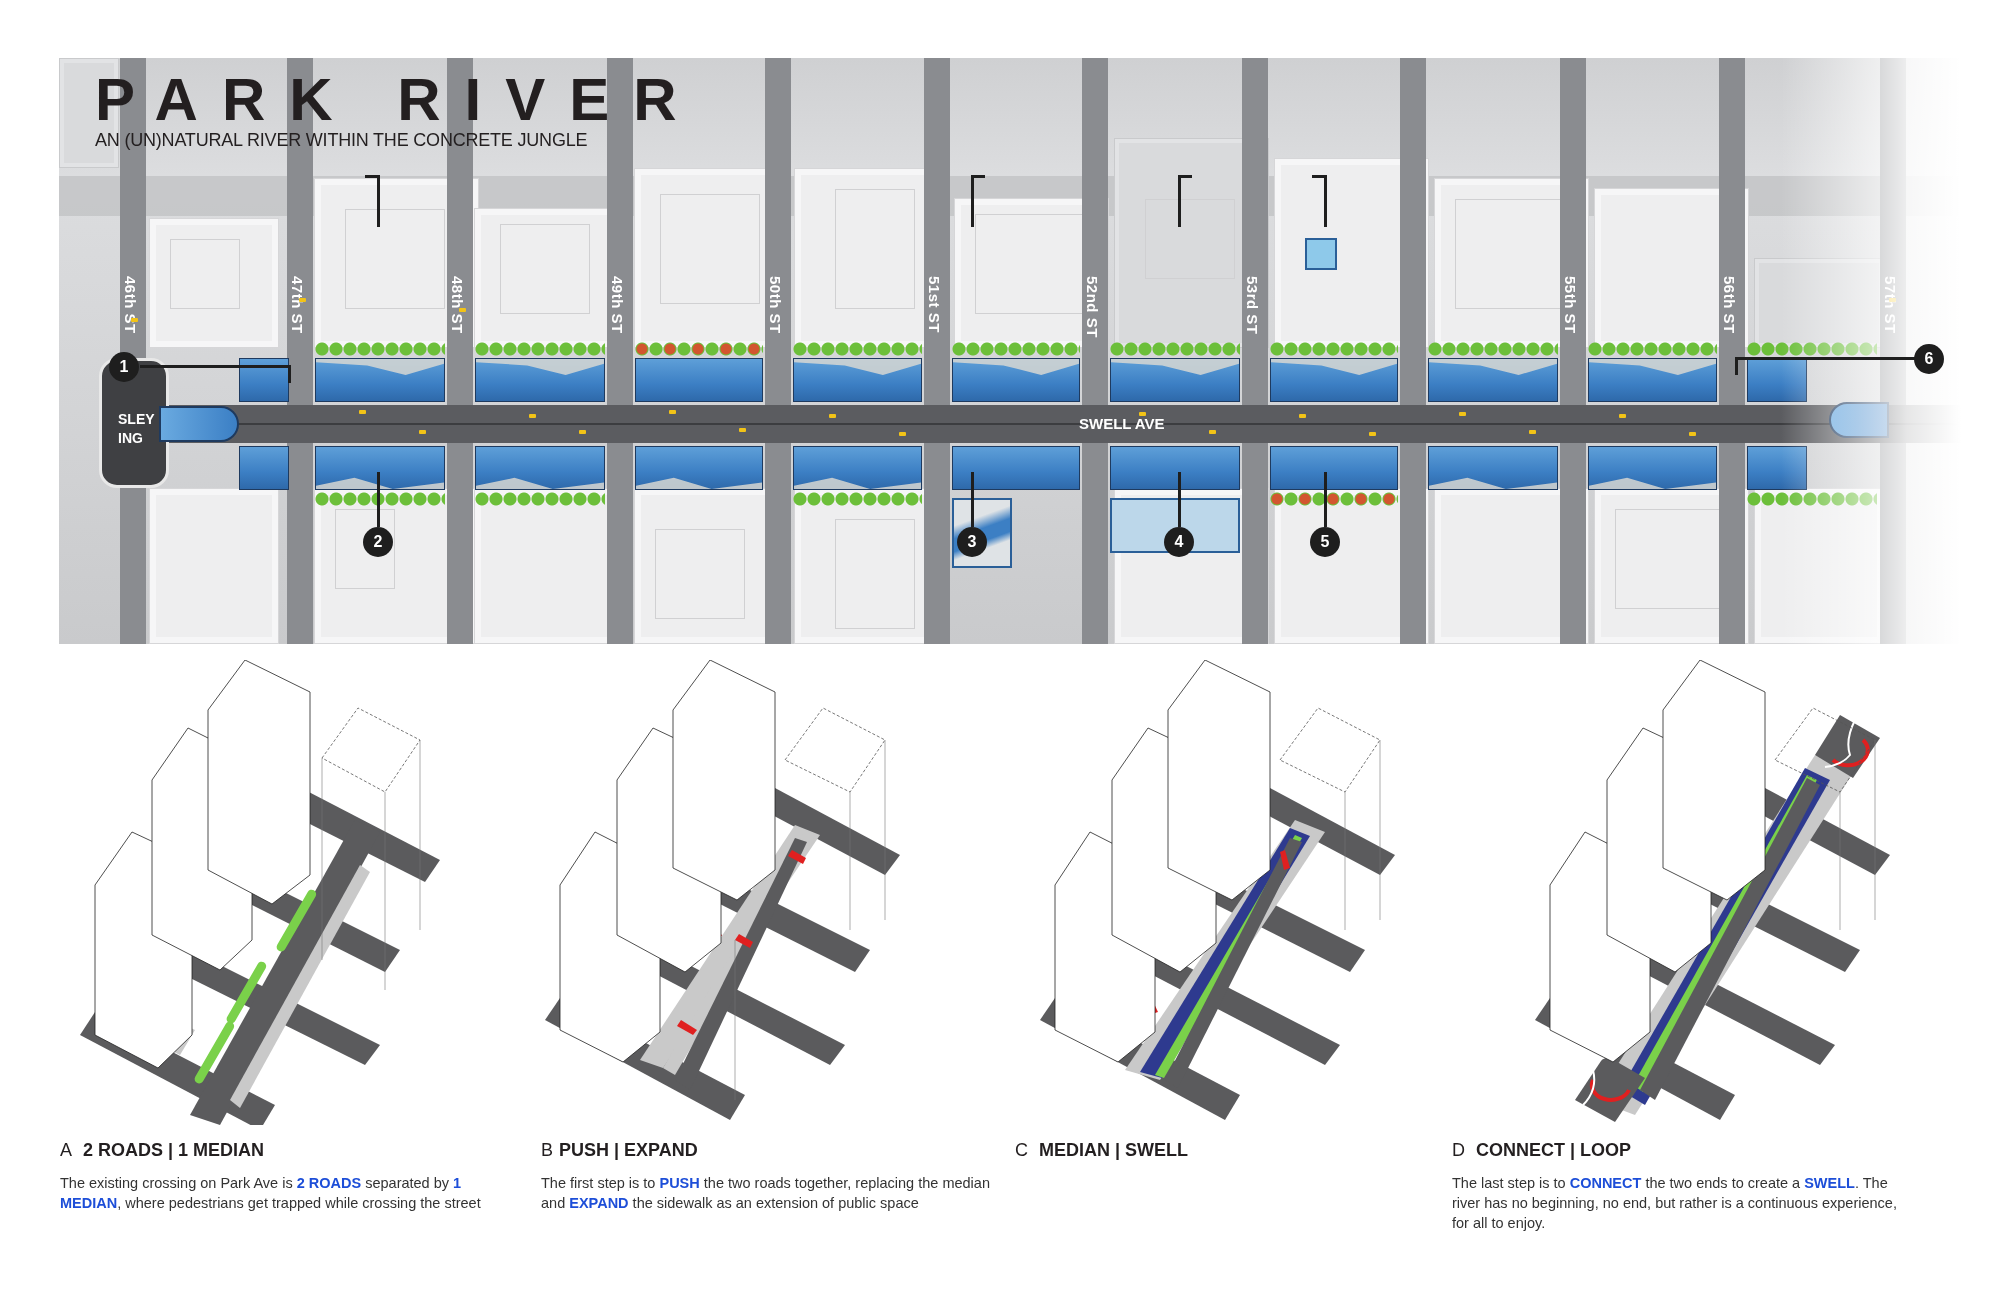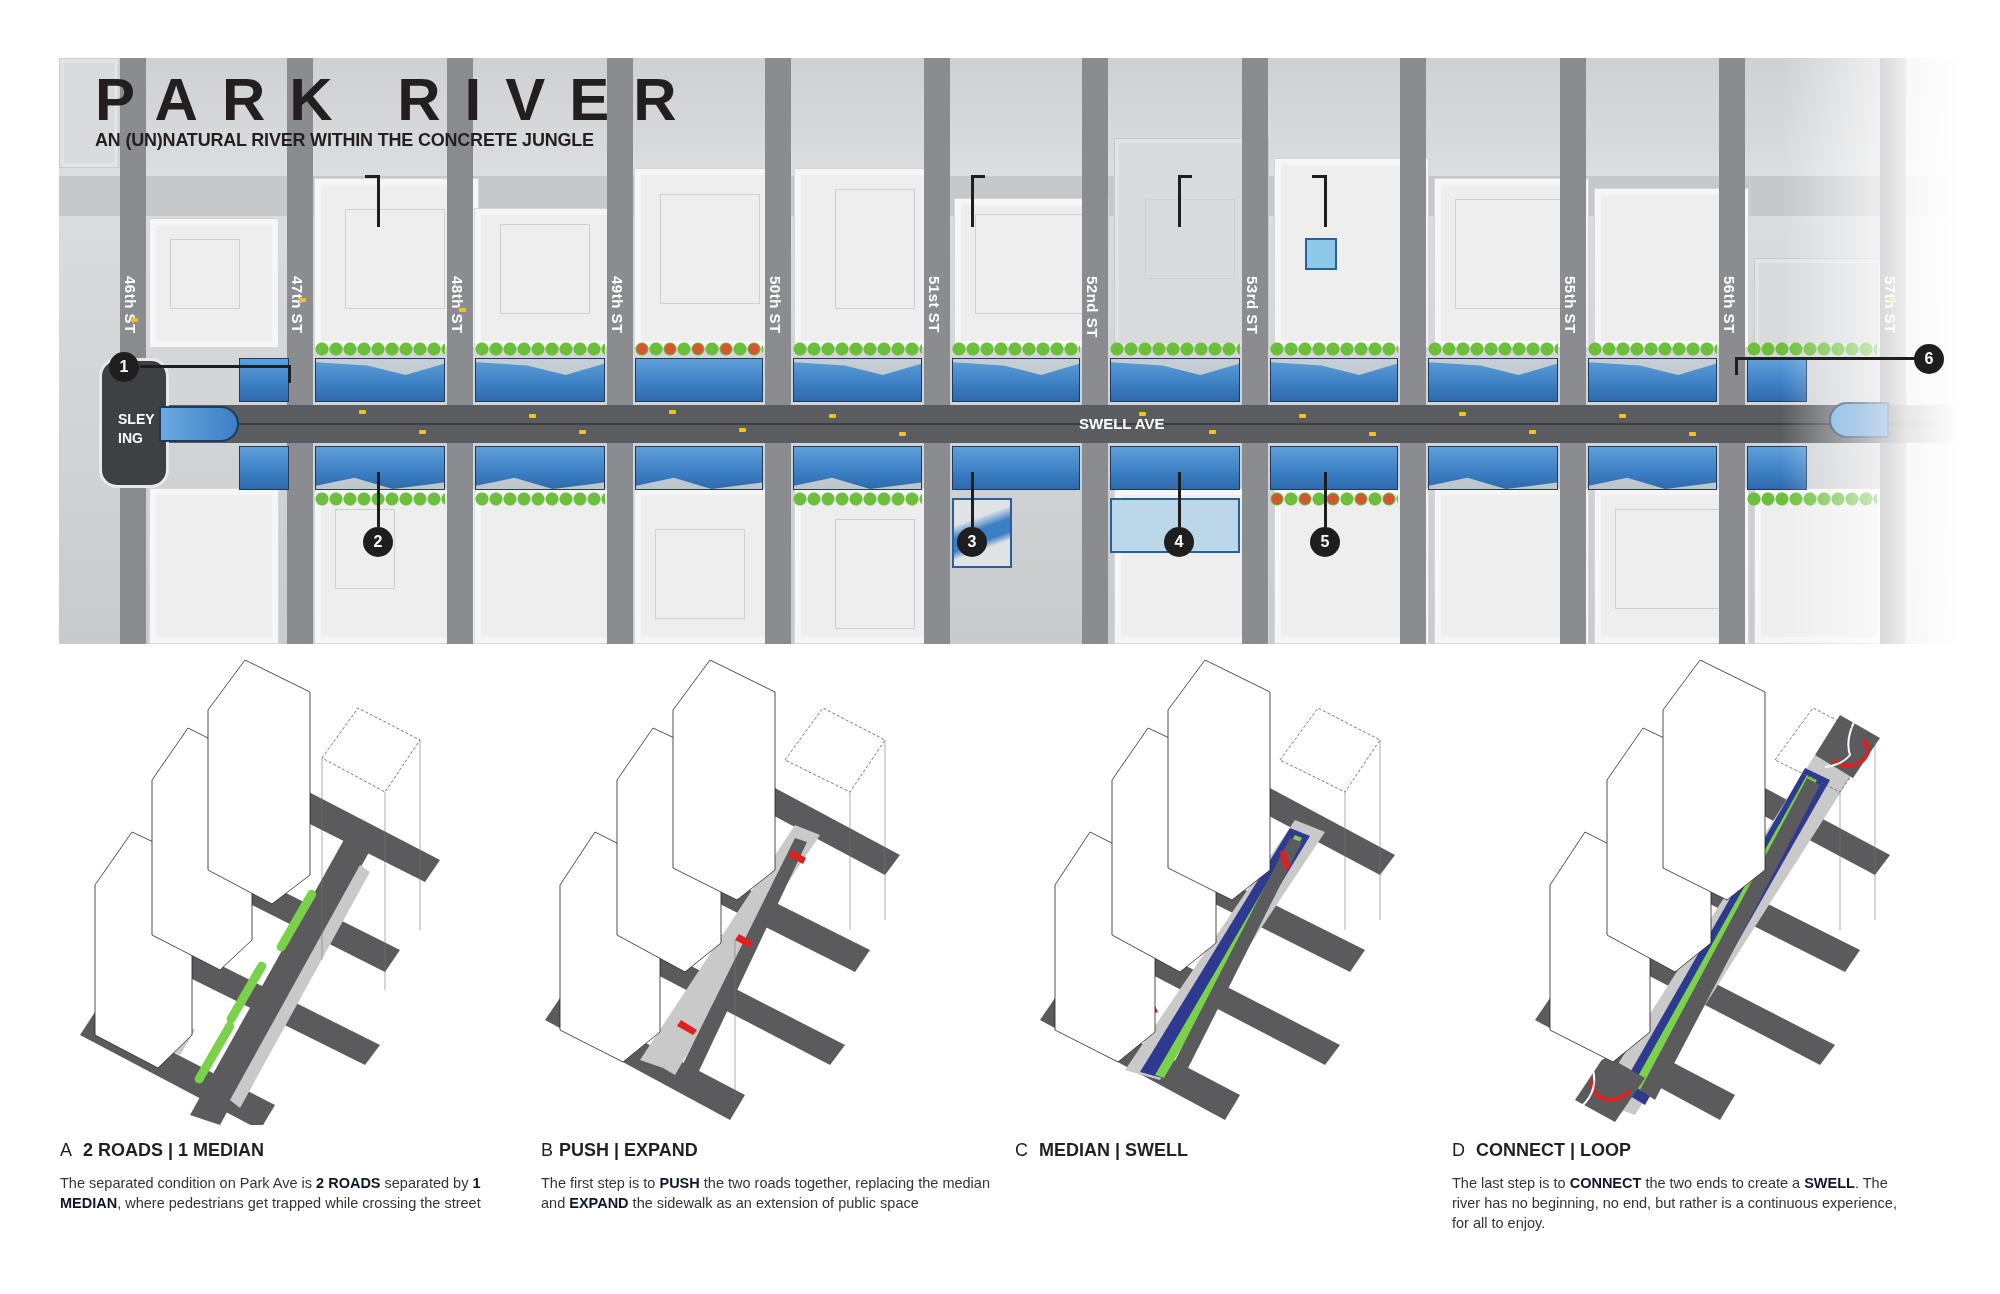--- a/index.html
+++ b/index.html
@@ -40,36 +40,36 @@
   .feature { position: absolute; background: #8ec9ea; border: 2px solid #2a5f98; }
 
   .marker { position: absolute; width: 30px; height: 30px; border-radius: 50%; background: #1e1e1e; color: #fff;
             font-weight: bold; font-size: 16px; display: flex; align-items: center; justify-content: center; z-index: 25; }
   .leader-v { position: absolute; width: 3px; background: #1e1e1e; z-index: 24; }
   .leader-h { position: absolute; height: 3px; background: #1e1e1e; z-index: 24; }
   .bracket { position: absolute; width: 14px; height: 3px; background: #1e1e1e; z-index: 24; }
 
   .title { position: absolute; left: 95px; top: 70px; font-size: 60px; font-weight: bold; letter-spacing: 24px;
            color: #231f20; z-index: 30; line-height: 1; }
-  .subtitle { position: absolute; left: 95px; top: 130px; font-size: 18px; font-weight: bold; color: #231f20;
+  .subtitle { position: absolute; left: 95px; top: 130px; font-size: 18px; font-weight: normal; color: #231f20;
               z-index: 30; letter-spacing: -0.2px; }
   .side-text { position: absolute; left: 59px; top: 352px; color: #fff; font-weight: bold; font-size: 14px;
                line-height: 19px; z-index: 22; }
 
   
   .diagram { position: absolute; top: 660px; width: 450px; height: 465px; }
   .diagram svg { width: 100%; height: 100%; display: block; }
 
   
   .caption { position: absolute; top: 1140px; width: 450px; }
   .caption .head { font-size: 18px; color: #231f20; margin-bottom: 12px; }
   .caption .head .letter { font-weight: normal; margin-right: 6px; }
   .caption .head .bold { font-weight: bold; }
   .caption .body { font-size: 14.5px; line-height: 20px; color: #333; }
-  .caption .body b { font-weight: bold; color: #0f172a; }
+  .caption .body b { font-weight: bold; color: #1d4ed8; }
 </style>
 </head>
 <body>
 
 <div class="map">
   <div class="upper-st"></div>
 
   <div class="blk dim" style="left:0;top:0;width:60px;height:110px"></div>
   <div class="blk" style="left:90px;top:160px;width:130px;height:130px">
       <div class="inner" style="left:20px;top:20px;width:70px;height:70px"></div>
@@ -431,21 +431,21 @@
         <line x1="305" y1="132" x2="305" y2="270"></line>
         <line x1="340" y1="80" x2="340" y2="260"></line>
       </g>
   </svg>
 </div>
 
 <div class="caption" style="left:60px">
   <div class="head">
     <span class="letter">A</span> <span class="bold">2 ROADS | 1 MEDIAN</span>
   </div>
-  <div class="body"><span>The separated condition on Park Ave is </span><b>2 ROADS</b><span> separated by </span><b>1 MEDIAN</b><span>, where pedestrians get trapped while crossing the street</span></div>
+  <div class="body"><span>The existing crossing on Park Ave is </span><b>2 ROADS</b><span> separated by </span><b>1 MEDIAN</b><span>, where pedestrians get trapped while crossing the street</span></div>
 </div>
 
 <div class="caption" style="left:541px">
   <div class="head">
     <span class="letter">B</span><span class="bold">PUSH | EXPAND</span>
   </div>
   <div class="body"><span>The first step is to </span><b>PUSH</b><span> the two roads together, replacing the median and </span><b>EXPAND</b><span> the sidewalk as an extension of public space</span></div>
 </div>
 
 <div class="caption" style="left:1015px">

